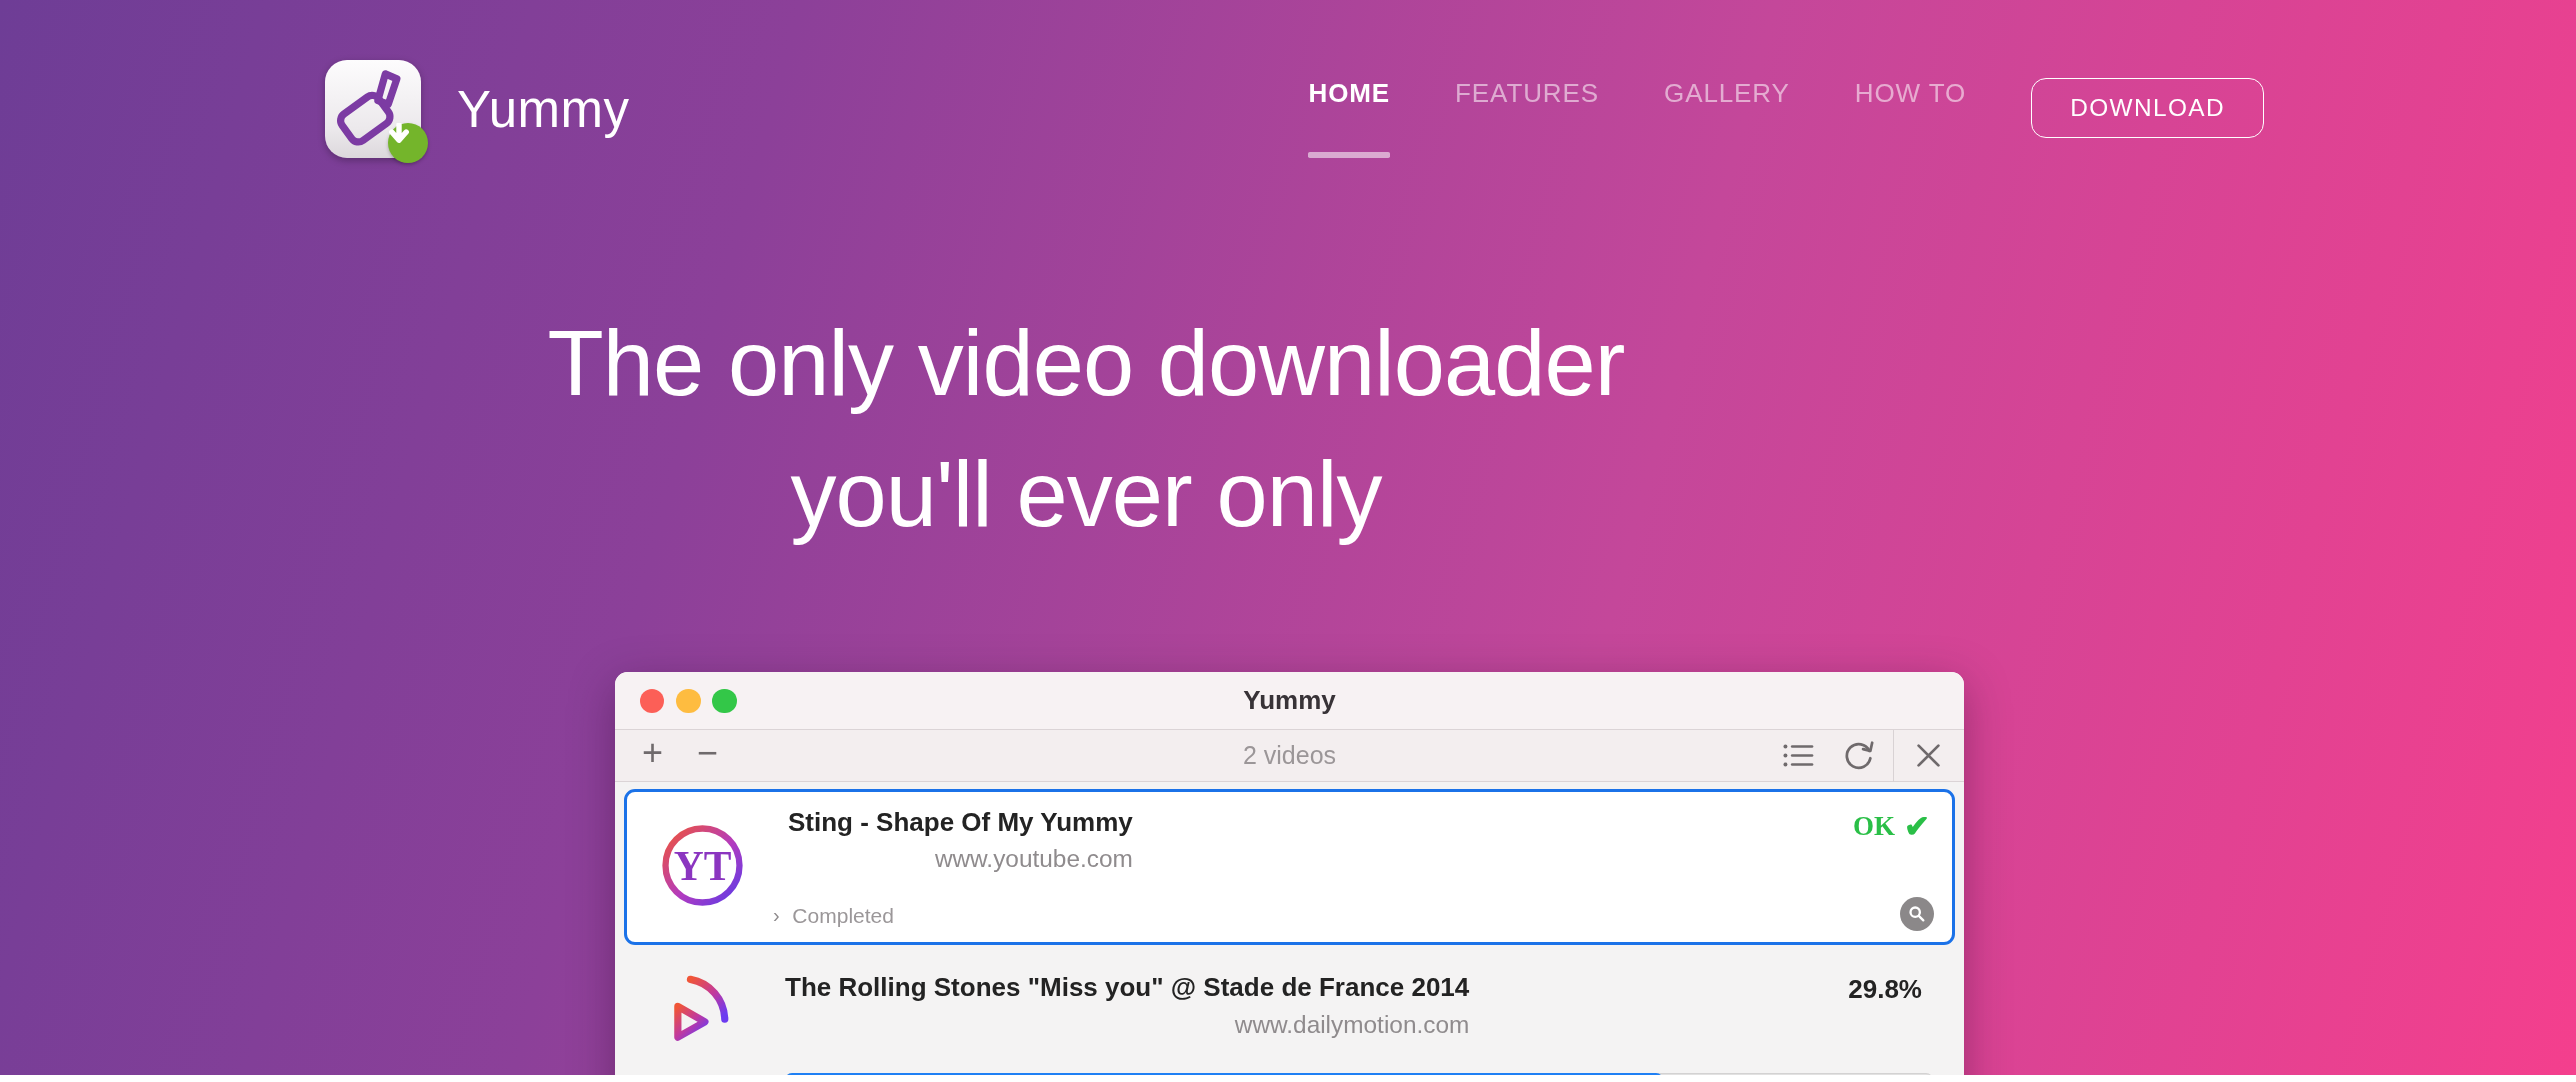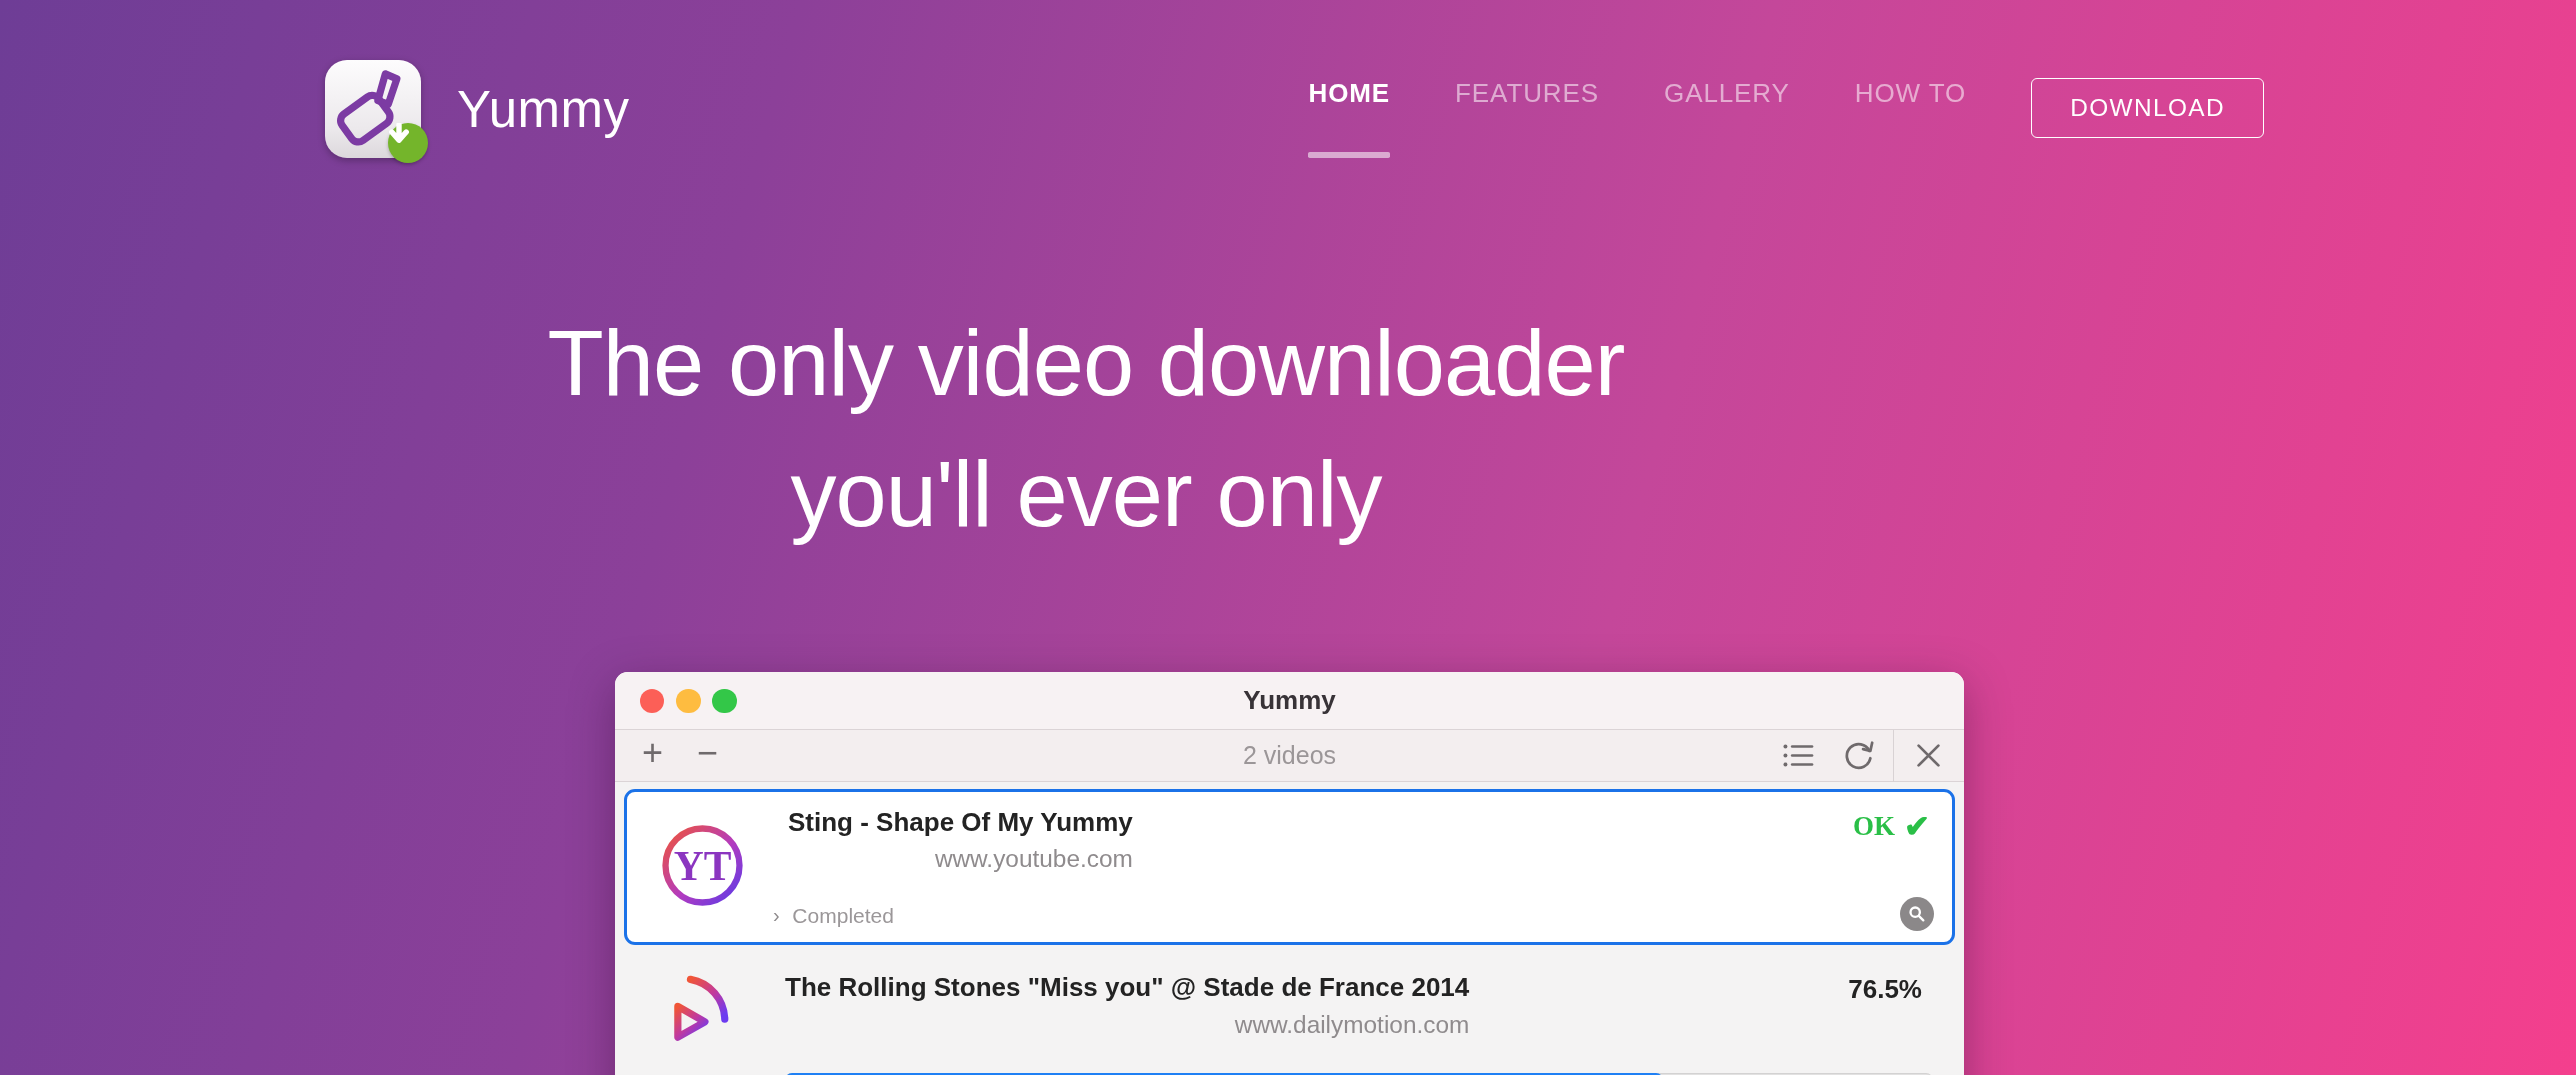--- a/index.html
+++ b/index.html
@@ -33,21 +33,21 @@
   .nav-item {
     color:rgba(255,255,255,0.55); font-size:26px; font-weight:500; letter-spacing:0.9px;
     margin-right:65px; text-decoration:none; cursor:pointer; position:relative; padding-bottom:5.4px;
   }
   .nav-item.active { color:#ffffff; font-weight:700; }
   .nav-item.active::after {
     content:""; position:absolute; left:0; right:0; bottom:-20px; height:6.3px;
     background:rgba(255,255,255,0.55); border-radius:1.8px;
   }
   .download-btn {
-    border:1.8px solid #ffffff; border-radius:6px; background:transparent; color:#ffffff;
+    border:1.8px solid #ffffff; border-radius:15px; background:transparent; color:#ffffff;
     font-family:"Liberation Sans", sans-serif;
     font-size:24.4px; font-weight:500; letter-spacing:1.4px; padding:16px 38px; height:60px;
     display:flex; align-items:center; cursor:pointer;
   }
 
   
   .headline {
     position:absolute; left:0; top:298px; width:2172px; text-align:center;
     color:#ffffff; font-size:92px; font-weight:300; line-height:1.42; letter-spacing:-0.9px;
   }
@@ -245,21 +245,21 @@
               </linearGradient>
             </defs>
             <path d="M36 8 A 46 46 0 0 1 74 52" fill="none" stroke="url(#g2)" stroke-width="8" stroke-linecap="round"></path>
             <path d="M22 38 L52 55 L22 72 Z" fill="none" stroke="url(#g2)" stroke-width="8" stroke-linejoin="round"></path>
           </svg>
         </div>
         <div class="row-text">
           <div class="row-title">The Rolling Stones "Miss you" @ Stade de France 2014</div>
           <div class="row-url">www.dailymotion.com</div>
         </div>
-        <div class="percent">76.5%</div>
+        <div class="percent">29.8%</div>
         <div class="progress-track">
           <div class="progress-fill" style="width: 76.5%;"></div>
         </div>
       </div>
 
     </div>
   </div>
 </div>
 
 <div class="bottom-strip"></div>

